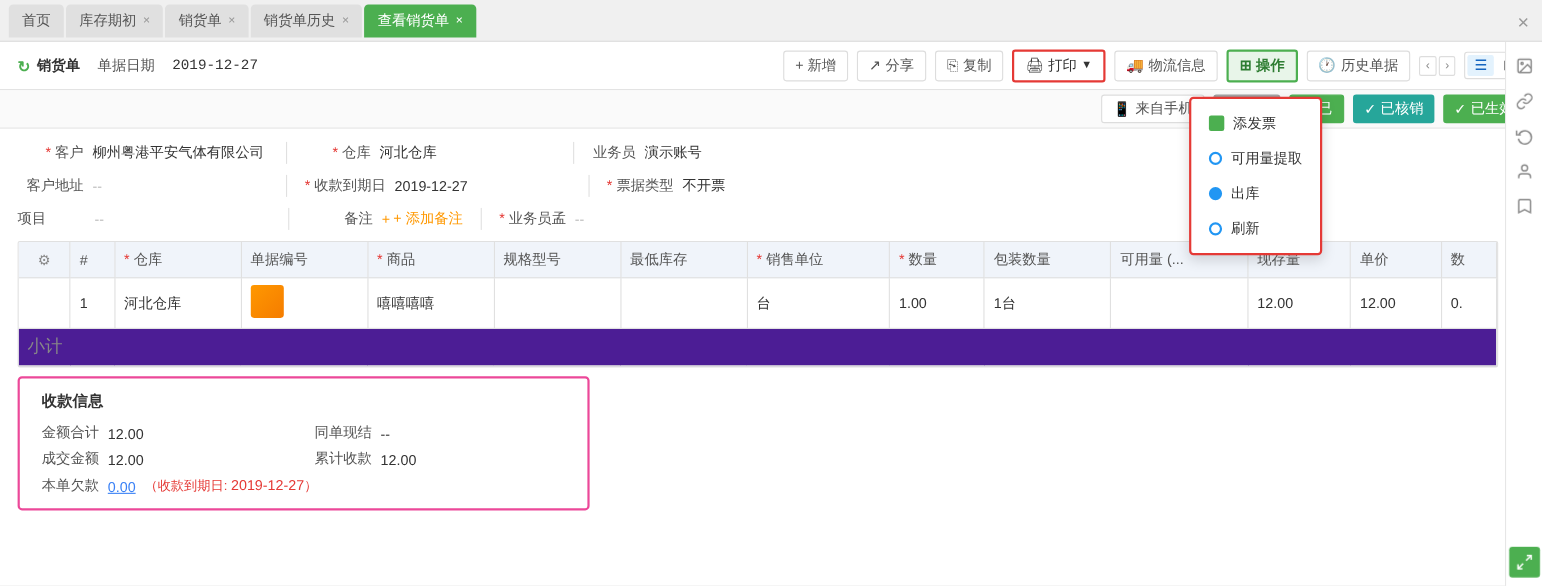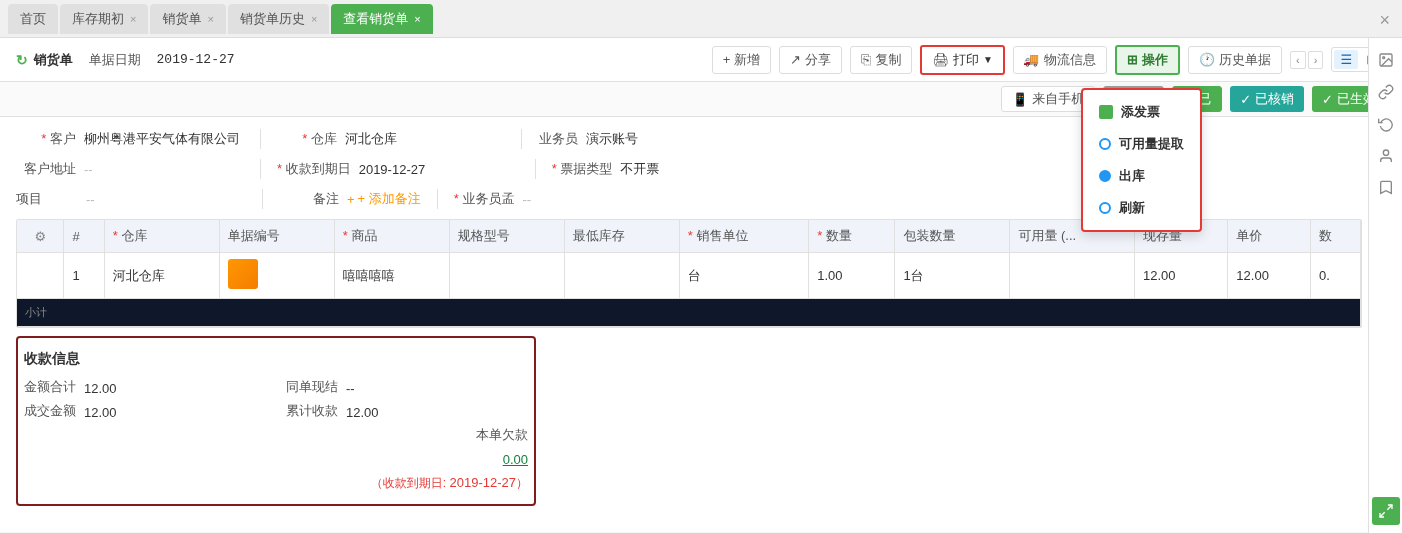--- a/index.html
+++ b/index.html
@@ -205,43 +205,43 @@
       color: #e53935;
     }
     tbody td {
       padding: 6px 8px;
       border-right: 1px solid #e0e0e0;
       border-bottom: 1px solid #e0e0e0;
       color: #333;
       white-space: nowrap;
     }
     .subtotal-row td {
-      background: #0f172a;
+      background: #4c1d95;
       color: #888;
-      font-size: 11px;
+      font-size: 16px;
     }
     .gear-col {
       text-align: center;
       color: #888;
       cursor: pointer;
     }
     .product-img {
       width: 30px;
       height: 30px;
       background: linear-gradient(135deg, #FF9800, #f57c00);
       border-radius: 3px;
       display: inline-block;
     }
 
     
     .payment-section {
       margin-top: 8px;
-      border: 2px solid #7f1d1d;
+      border: 2px solid #ec4899;
       border-radius: 4px;
-      padding: 12px 6px;
+      padding: 12px 20px;
       background: #fff;
       max-width: 520px;
     }
     .payment-title {
       font-weight: bold;
       color: #333;
       margin-bottom: 10px;
       font-size: 14px;
     }
     .payment-grid {
@@ -253,21 +253,21 @@
       display: flex;
       align-items: flex-end;
       gap: 8px;
       color: #555;
       font-size: 13px;
     }
     .payment-value {
       color: #333;
       font-size: 13px;
     }
-    .payment-value.overdue { color: #15803d; text-decoration: underline; }
+    .payment-value.overdue { color: #3b82f6; text-decoration: underline; }
 
     
     .right-sidebar {
       position: fixed;
       right: 0;
       top: 38px;
       width: 34px;
       background: #fff;
       border-left: 1px solid #e0e0e0;
       display: flex;
@@ -299,21 +299,20 @@
       position: absolute;
       top: 88px;
       right: 200px;
       background: #fff;
       border: 2px solid #e53935;
       border-radius: 4px;
       box-shadow: 0 4px 12px rgba(0,0,0,0.15);
       z-index: 1000;
       min-width: 120px;
       padding: 6px 0;
-      font-weight: bold;
     }
     .dropdown-item {
       display: flex;
       align-items: center;
       gap: 8px;
       padding: 7px 16px;
       cursor: pointer;
       color: #333;
       font-size: 13px;
     }
@@ -560,21 +559,21 @@
         <span class="payment-value">--</span>
       </div>
       <div class="payment-row">
         <span>成交金额</span>
         <span class="payment-value">12.00</span>
       </div>
       <div class="payment-row">
         <span>累计收款</span>
         <span class="payment-value">12.00</span>
       </div>
-      <div class="payment-row" style="grid-column: 1 / -1; flex-direction: column;">
+      <div class="payment-row" style="grid-column: 1 / -1;">
         <span>本单欠款</span>
         <span class="payment-value overdue">0.00</span>
         <span class="payment-value" style="color:#e53935;font-size:12px;">（收款到期日: <span style="color:#e53935;">2019-12-27</span>）</span>
       </div>
     </div>
   </div>
 
 </div>
 
 <div class="dropdown-menu">

